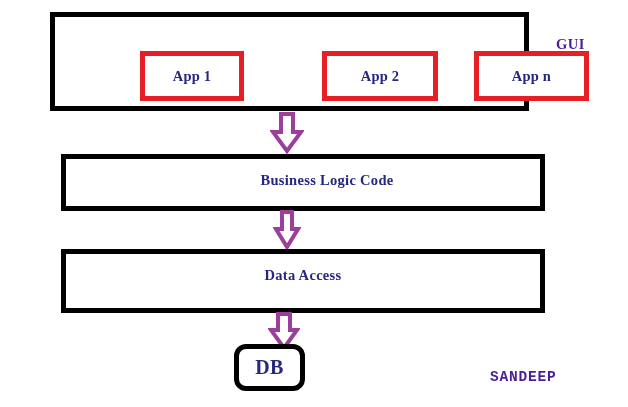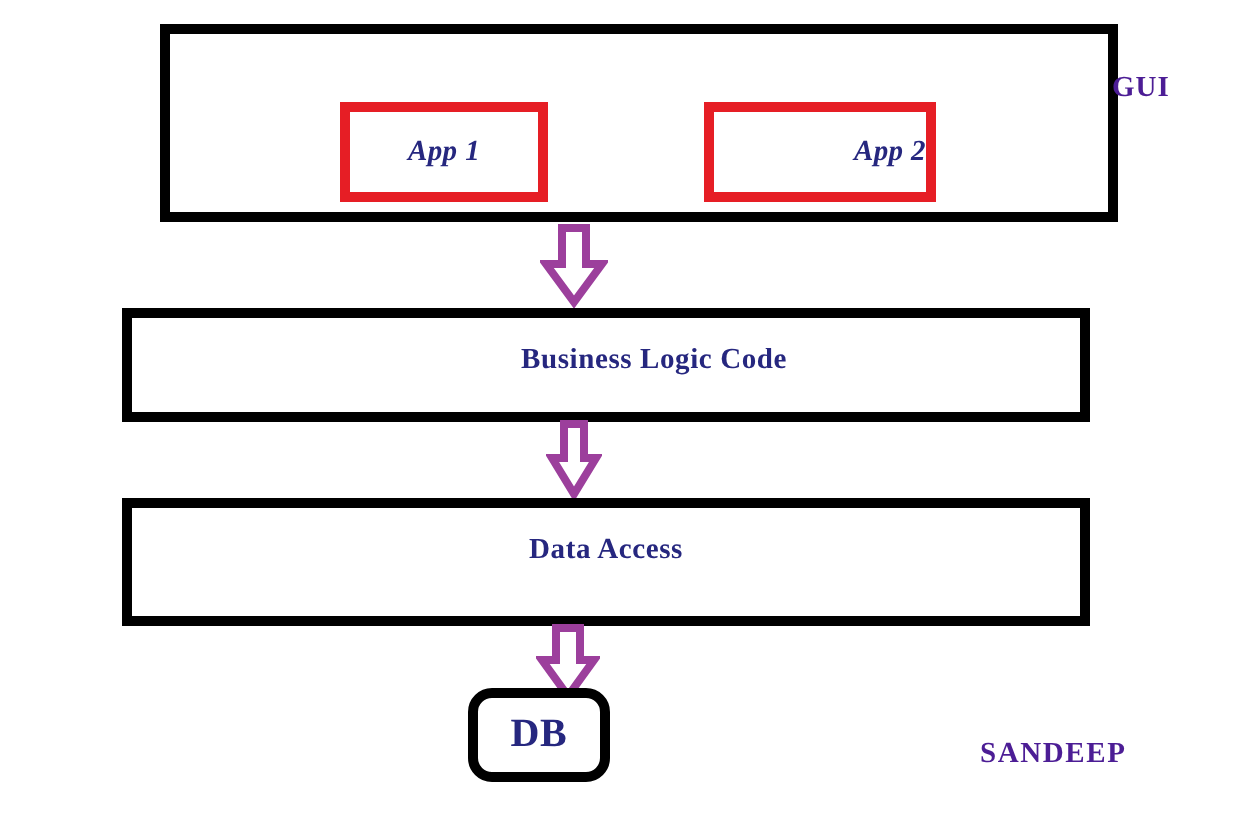--- a/index.html
+++ b/index.html
@@ -18,25 +18,24 @@
 
   
   .layer-box {
     position: absolute;
     background: #ffffff;
     border: 5px solid #000000;
     box-sizing: border-box;
   }
 
   #gui-container {
-    left: 80px;
+    left: 50px;
     top: 12px;
     width: 479px;
     height: 99px;
-    font-style: italic;
   }
 
   #business-logic-box {
     left: 61px;
     top: 154px;
     width: 484px;
     height: 57px;
   }
 
   #data-access-box {
@@ -52,21 +51,21 @@
     position: absolute;
     background: #ffffff;
     border: 5px solid #e61e25;
     box-sizing: border-box;
     display: flex;
     align-items: center;
     justify-content: center;
   }
 
   #app-box-1 { left: 85px;  top: 34px; width: 104px; height: 50px; }
-  #app-box-2 { left: 267px; top: 34px; width: 116px; height: 50px; justify-content: flex-end; }
+  #app-box-2 { left: 267px; top: 34px; width: 116px; height: 50px; }
   #app-box-3 { left: 419px; top: 34px; width: 115px; height: 50px; }
 
   .app-label {
     color: #26277f;
     font-size: 14.5px;
     font-weight: bold;
     letter-spacing: 0.2px;
     white-space: nowrap;
   }
 
@@ -126,37 +125,41 @@
     left: 556px;
     top: 36px;
     font-size: 14.5px;
     letter-spacing: 0.5px;
   }
   #watermark-label {
     left: 490px;
     top: 369px;
     font-size: 14.5px;
     letter-spacing: 0.8px;
+    font-family: Liberation Mono, monospace;
   }
 </style>
 </head>
 <body>
 
 <div id="canvas">
 
   <div class="layer-box" id="gui-container">
 
     <div class="app-box" id="app-box-1">
       <span class="app-label">App 1</span>
     </div>
 
     <div class="app-box" id="app-box-2">
       <span class="app-label">App 2</span>
     </div>
 
+    <div class="app-box" id="app-box-3">
+      <span class="app-label">App n</span>
+    </div>
 
   </div>
 
   <div class="side-label" id="gui-label">GUI</div>
 
   <div class="arrow" id="arrow-gui-to-logic">
     <svg width="34" height="42" viewBox="0 0 34 42">
       <polygon points="11,2 23,2 23,20 31,20 17,39 3,20 11,20" fill="#ffffff" stroke="#9c3f9c" stroke-width="4" stroke-linejoin="miter"></polygon>
     </svg>
   </div>

